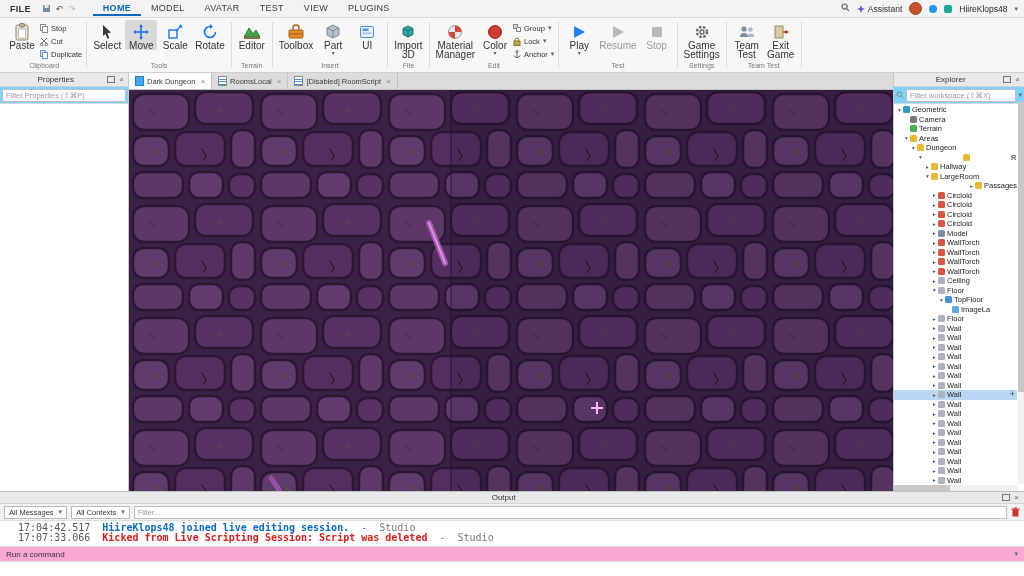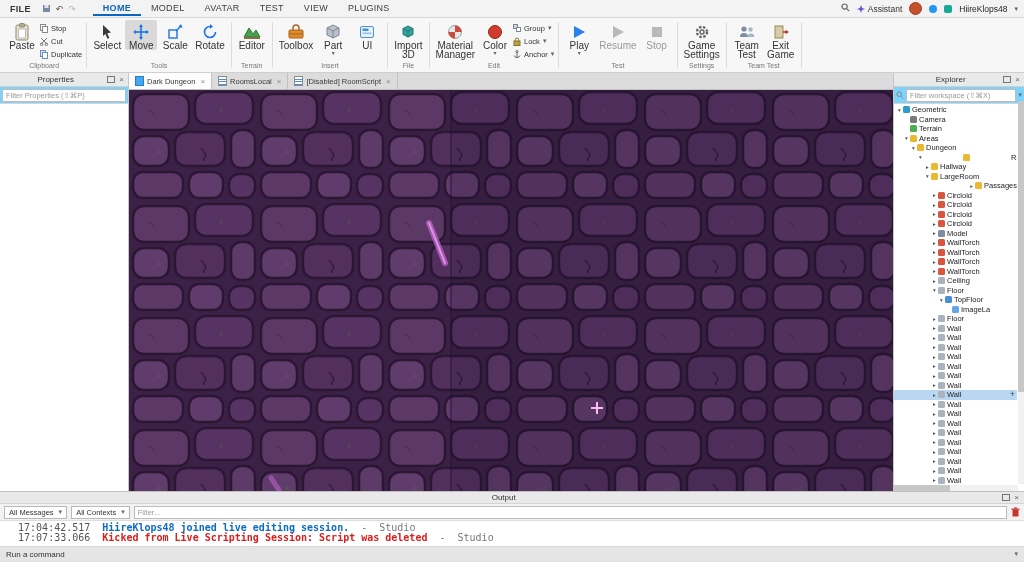--- a/index.html
+++ b/index.html
@@ -108,21 +108,21 @@
   .ofilter{margin-left:auto;width:140px;}
   .omsgs{flex:1;font-family:"DejaVu Sans Mono",monospace;font-size:10px;line-height:10px;
     padding:2px 6px;overflow:hidden;}
   .msg{white-space:pre;}
   .msg .t{color:#555;}
   .msg.info .txt{color:#0c6cc4;font-weight:bold;}
   .msg.error .txt{color:#d8201f;font-weight:bold;}
   .msg .src{color:#777;}
 
   
-  .cmdbar{height:14px;background:#e5e5e5;border-top:1px solid #d9d9d9;border-bottom:1px solid #e2e2e2;
+  .cmdbar{height:14px;background:#f9a8d4;border-top:1px solid #d9d9d9;border-bottom:1px solid #e2e2e2;
     display:flex;align-items:center;font-size:8px;color:#333;padding:0 6px;flex:none;}
   .bottomfill{flex:1;background:#fff;}
 </style>
 </head>
 <body>
 
 <div id="app">
 
   <div class="menubar">
     <span class="mfile">FILE</span>

